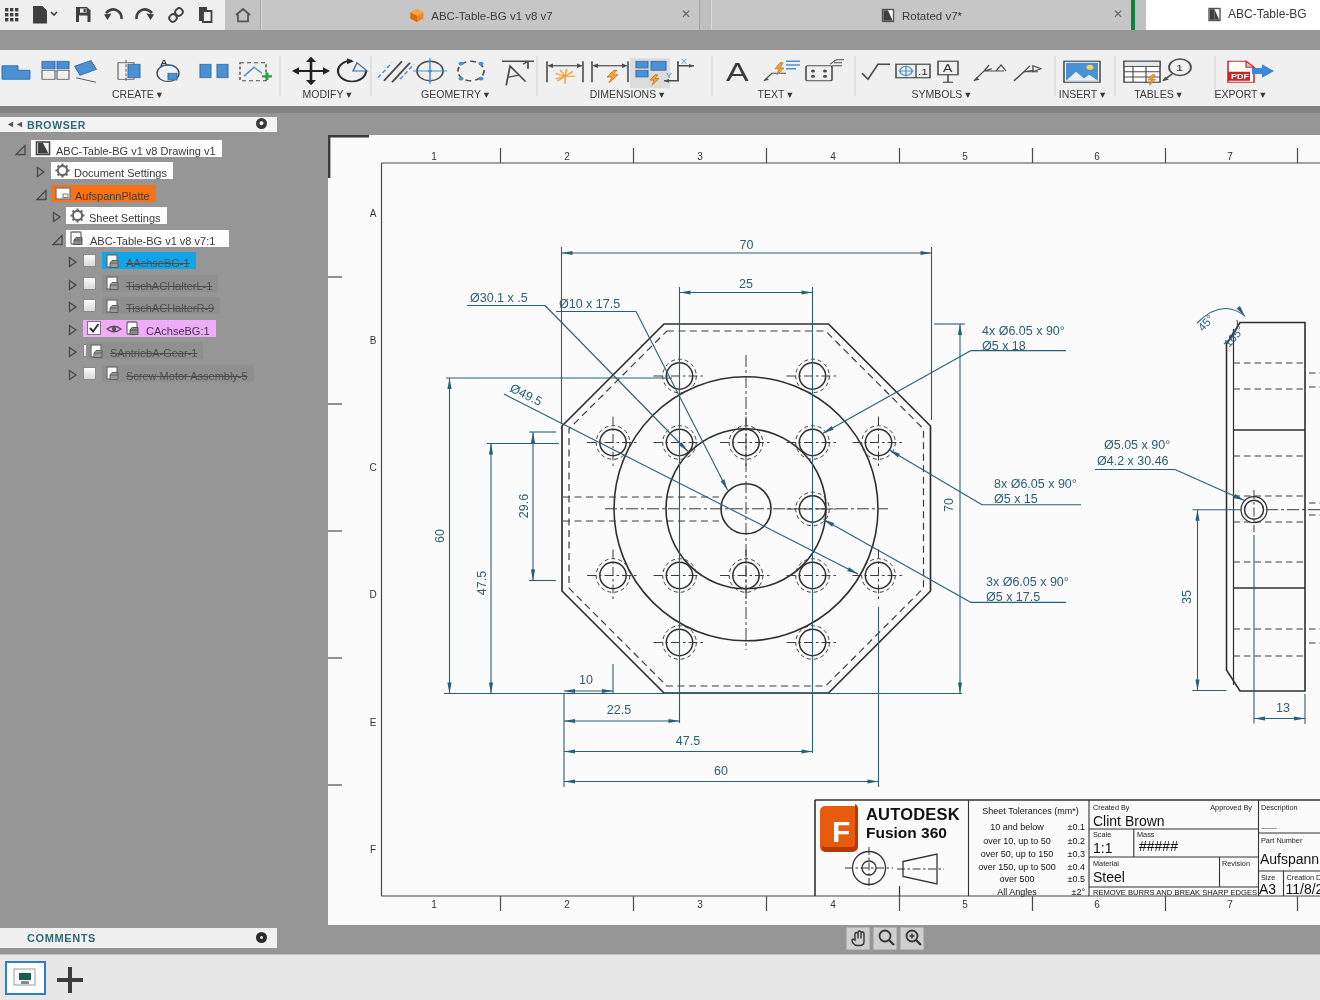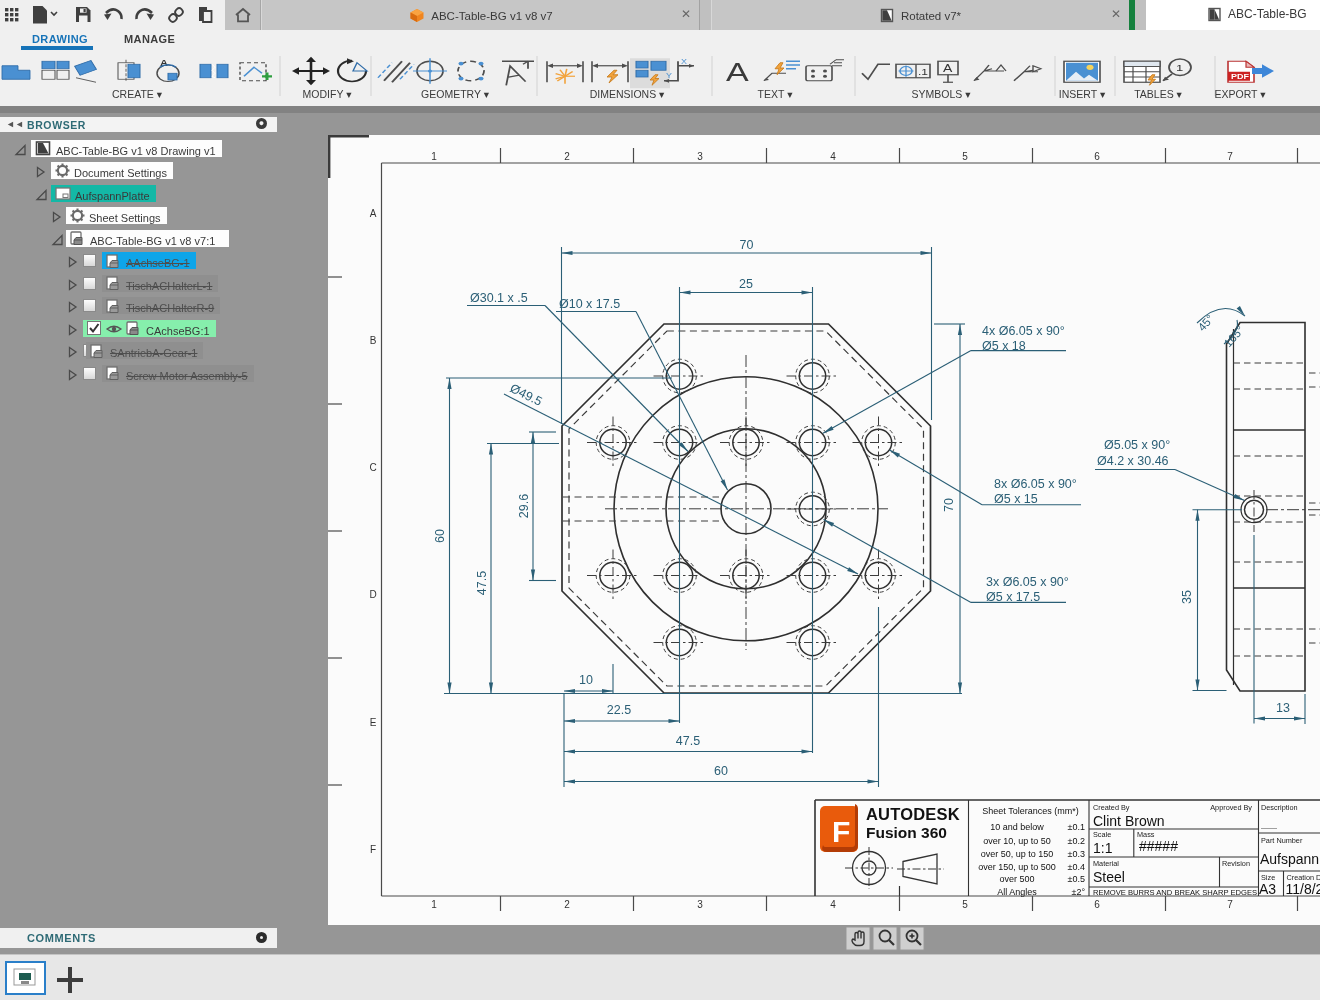--- a/index.html
+++ b/index.html
@@ -332,39 +332,34 @@
           <path d="M11,15 l7,-6 l7,6 M13,14.4 v7h10v-7" fill="none" stroke="#555" stroke-width="1.8"></path>
         </svg></div>
       <div class="abs" style="left:261px;top:0;width:439px;height:30px;background:#c6c6c6;border-right:1px solid #a2a2a2;border-left:1px solid #d8d8d8;overflow:hidden">
         <div class="abs" style="left:50%;top:0;width:100%;height:20px;transform:translateX(-50%);text-align:center;line-height:30px;font-size:11.5px;color:#3a3a3a;white-space:nowrap"><svg width="17" height="15" style="vertical-align:middle;margin-right:6px">
             <path d="M8.5,1 L15,4.5 L15,10.5 L8.5,14 L2,10.5 L2,4.5 Z" fill="#f0851f"></path>
             <path d="M8.5,1 L15,4.5 L8.5,8 L2,4.5 Z" fill="#f9a341"></path>
             <path d="M8.5,8 L8.5,14 L2,10.5 L2,4.5 Z" fill="#d96c10"></path>
           </svg><span style="vertical-align:middle">ABC-Table-BG v1 v8 v7</span></div>
         <div class="abs" style="right:8px;top:7px;font-size:12px;color:#666">✕</div>
       </div>
-      <div class="abs" style="left:711px;top:0;width:424px;height:30px;background:#c6c6c6;border-right:6px solid #15803d;border-left:1px solid #d8d8d8;overflow:hidden">
+      <div class="abs" style="left:711px;top:0;width:424px;height:30px;background:#c6c6c6;border-right:4px solid #15803d;border-left:1px solid #d8d8d8;overflow:hidden">
         <div class="abs" style="left:50%;top:0;width:100%;height:30px;transform:translateX(-50%);text-align:center;line-height:30px;font-size:11.5px;color:#3a3a3a;white-space:nowrap"><svg width="15" height="15" style="vertical-align:middle;margin-right:6px">
             <rect x="2" y="1.5" width="11" height="12" fill="#fff" stroke="#555" stroke-width="1.4"></rect>
             <path d="M2.8,2.2 L7.5,2.2 L7.5,12.8 L2.8,12.8 Z" fill="#3f3f3f"></path>
             <path d="M7.5,2.2 L12.2,12.8 L7.5,12.8 Z" fill="#3f3f3f"></path>
           </svg><span style="vertical-align:middle">Rotated v7*</span></div>
         <div class="abs" style="right:8px;top:7px;font-size:12px;color:#666">✕</div>
       </div>
       <div class="abs" style="left:1146px;top:0;width:174px;height:30px;background:#fff"></div>
       <div class="abs" style="left:1207px;top:7px;width:113px;height:16px;font-size:12px;color:#3a3a3a;white-space:nowrap;overflow:hidden"><svg width="15" height="15" style="vertical-align:middle;margin-right:6px">
           <rect x="2" y="1.5" width="11" height="12" fill="#fff" stroke="#555" stroke-width="1.4"></rect>
           <path d="M2.8,2.2 L7.5,2.2 L7.5,12.8 L2.8,12.8 Z" fill="#3f3f3f"></path>
           <path d="M7.5,2.2 L12.2,12.8 L7.5,12.8 Z" fill="#3f3f3f"></path>
         </svg>ABC-Table-BG</div>
-    </div>
-    <div class="abs" style="left:0;top:30px;width:1320px;height:20px;background:#f0f0f0">
-      <span class="abs" style="left:32px;top:3px;font-size:11px;font-weight:bold;color:#1673b8;letter-spacing:0.4px">DRAWING</span>
-      <span class="abs" style="left:124px;top:3px;font-size:11px;font-weight:bold;color:#3c3c3c;letter-spacing:0.4px">MANAGE</span>
-      <div class="abs" style="left:21px;top:16px;width:72px;height:3.5px;background:#1673b8"></div>
     </div>
     <svg width="1320" height="56" class="abs" style="left:0;top:50px">
       <rect width="1320" height="56" fill="#f0f0f0"></rect>
       <line x1="280" y1="6" x2="280" y2="46" stroke="#d2d2d2" stroke-width="1"></line>
       <line x1="371" y1="6" x2="371" y2="46" stroke="#d2d2d2" stroke-width="1"></line>
       <line x1="537" y1="6" x2="537" y2="46" stroke="#d2d2d2" stroke-width="1"></line>
       <line x1="712" y1="6" x2="712" y2="46" stroke="#d2d2d2" stroke-width="1"></line>
       <line x1="855" y1="6" x2="855" y2="46" stroke="#d2d2d2" stroke-width="1"></line>
       <line x1="1055" y1="6" x2="1055" y2="46" stroke="#d2d2d2" stroke-width="1"></line>
       <line x1="1115" y1="6" x2="1115" y2="46" stroke="#d2d2d2" stroke-width="1"></line>
@@ -553,21 +548,21 @@
               <line x1="10.6" y1="10.6" x2="12.4" y2="12.4"></line>
               <line x1="2.6" y1="12.4" x2="4.4" y2="10.6"></line>
               <line x1="10.6" y1="4.4" x2="12.4" y2="2.6"></line>
             </g>
           </svg></span><span style="font-size:11px;color:#3a3a3a;vertical-align:middle">Document Settings</span></span>
     </div>
     <div class="abs" style="left:0;top:184.5px;width:277px;height:17px">
       <span class="abs" style="left:35px;top:2px"><svg width="13" height="12">
           <path d="M11,1.5 L11,10.5 L2,10.5 Z" fill="none" stroke="#4a4a4a" stroke-width="1.3"></path>
         </svg></span>
-      <span class="abs" style="left:51px;top:0;height:17px;background:#14b8a6;padding:1px 6px 0 4px;white-space:nowrap"><span style="display:inline-block;vertical-align:middle;margin-right:4px"><svg width="16" height="13">
+      <span class="abs" style="left:51px;top:0;height:17px;background:#f97316;padding:1px 6px 0 4px;white-space:nowrap"><span style="display:inline-block;vertical-align:middle;margin-right:4px"><svg width="16" height="13">
             <rect x="1" y="1" width="14" height="11" fill="#fff" stroke="#777" stroke-width="1.3"></rect>
             <rect x="8" y="7" width="5" height="3.5" fill="none" stroke="#777" stroke-width="1"></rect>
           </svg></span><span style="font-size:11px;color:#3a3a3a;vertical-align:middle">AufspannPlatte</span></span>
     </div>
     <div class="abs" style="left:0;top:207px;width:277px;height:17px">
       <span class="abs" style="left:51px;top:2px"><svg width="11" height="12">
           <path d="M2.5,1.5 L9,6 L2.5,10.5 Z" fill="none" stroke="#4a4a4a" stroke-width="1.3"></path>
         </svg></span>
       <span class="abs" style="left:66px;top:0;height:17px;background:#fdfdfd;padding:1px 6px 0 4px;white-space:nowrap"><span style="display:inline-block;vertical-align:middle;margin-right:4px"><svg width="15" height="15">
             <circle cx="7.5" cy="7.5" r="4.6" fill="none" stroke="#6a6a6a" stroke-width="2.1"></circle>
@@ -619,21 +614,21 @@
       <span class="abs" style="left:83px;top:1px"><span style="display:inline-block;width:13px;height:13px;background:linear-gradient(#fdfdfd,#d8d8d8);border:1px solid #8a8a8a"></span></span>
       <span class="abs" style="left:102px;top:0;height:17px;background:#8f8f8f;padding:1px 6px 0 4px;white-space:nowrap"><span style="display:inline-block;vertical-align:middle;margin-right:4px"><svg width="16" height="14">
             <rect x="1" y="1" width="10" height="12" fill="#fff" stroke="#707070" stroke-width="1.3"></rect>
             <path d="M4,9 h8 v4.5 h-8 z M4,9 l2,-2.5 h6 v2.5" fill="#9a9a9a" stroke="#606060" stroke-width="1"></path>
           </svg></span><span style="font-size:11px;color:#4e4e4e;text-decoration:line-through;vertical-align:middle">TischACHalterR-9</span></span>
     </div>
     <div class="abs" style="left:0;top:319.5px;width:277px;height:17px">
       <span class="abs" style="left:67px;top:2px"><svg width="11" height="12">
           <path d="M2.5,1.5 L9,6 L2.5,10.5 Z" fill="none" stroke="#4a4a4a" stroke-width="1.3"></path>
         </svg></span>
-      <span class="abs" style="left:83px;top:0;height:17px;background:#86efac;padding:1px 6px 0 4px;white-space:nowrap"><span style="display:inline-block;vertical-align:middle;margin-right:4px"><svg width="15" height="15">
+      <span class="abs" style="left:83px;top:0;height:17px;background:#f0abfc;padding:1px 6px 0 4px;white-space:nowrap"><span style="display:inline-block;vertical-align:middle;margin-right:4px"><svg width="15" height="15">
             <rect x="0.5" y="0.5" width="13" height="13" fill="#fff" stroke="#777" stroke-width="1"></rect>
             <path d="M3,7 l3,3.5 L11.5,3" fill="none" stroke="#333" stroke-width="2"></path>
           </svg></span><span style="display:inline-block;vertical-align:middle;margin-right:4px"><svg width="16" height="12">
             <path d="M1,6 Q8,0.5 15,6 Q8,11.5 1,6 Z" fill="none" stroke="#555" stroke-width="1.4"></path>
             <circle cx="8" cy="6" r="2.2" fill="#555"></circle>
           </svg></span><span style="display:inline-block;vertical-align:middle;margin-right:4px"><svg width="16" height="14">
             <rect x="1" y="1" width="10" height="12" rx="1" fill="#fff" stroke="#707070" stroke-width="1.3"></rect>
             <path d="M4,9 h8 v4.5 h-8 z M4,9 l2,-2.5 h6 v2.5" fill="#8a8a8a" stroke="#555" stroke-width="1"></path>
           </svg></span><span style="font-size:11px;color:#3a3a3a;vertical-align:middle">CAchseBG:1</span></span>
     </div>

